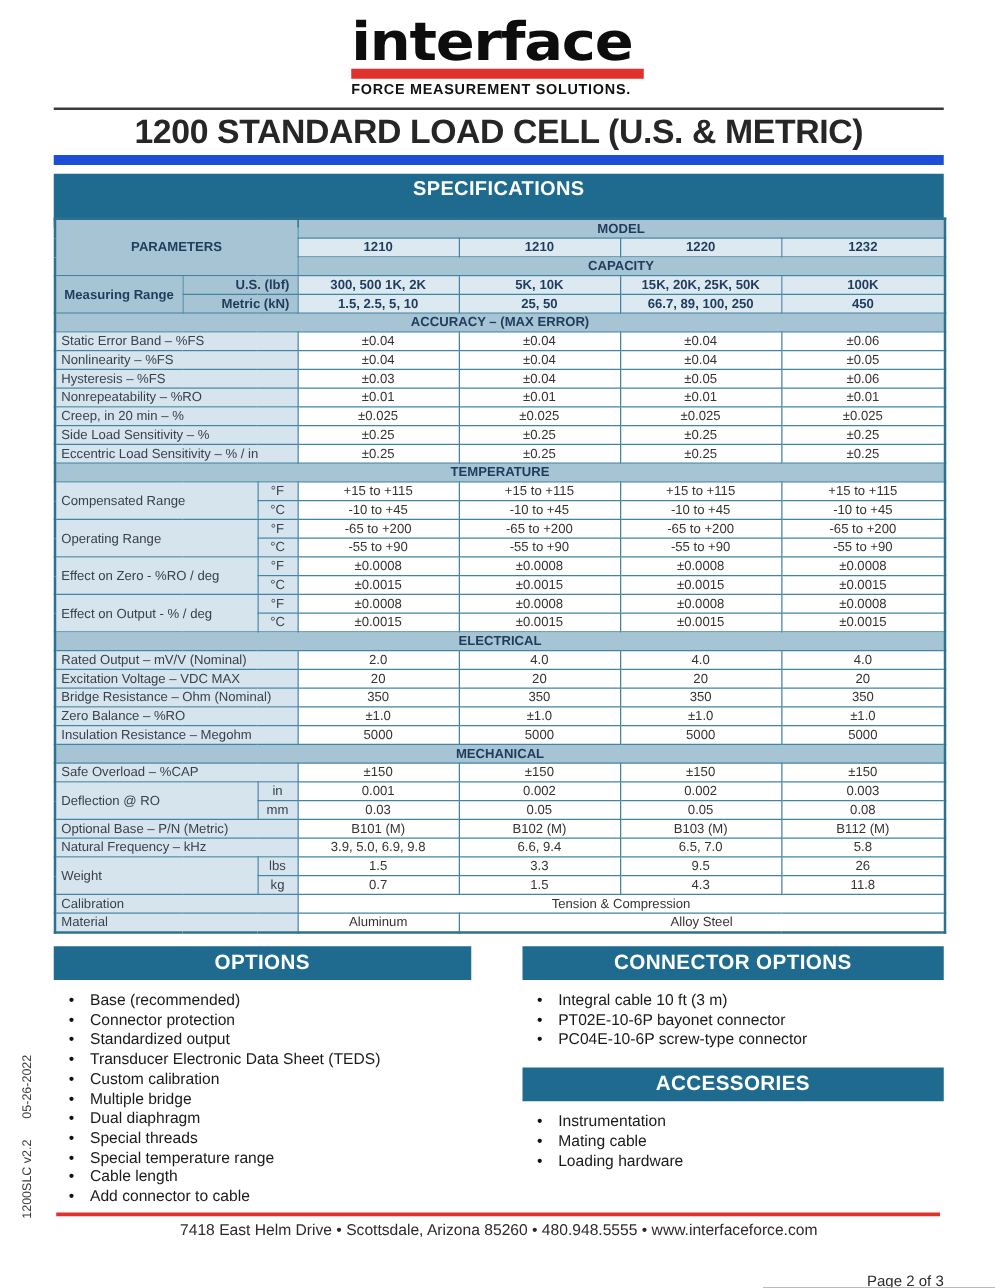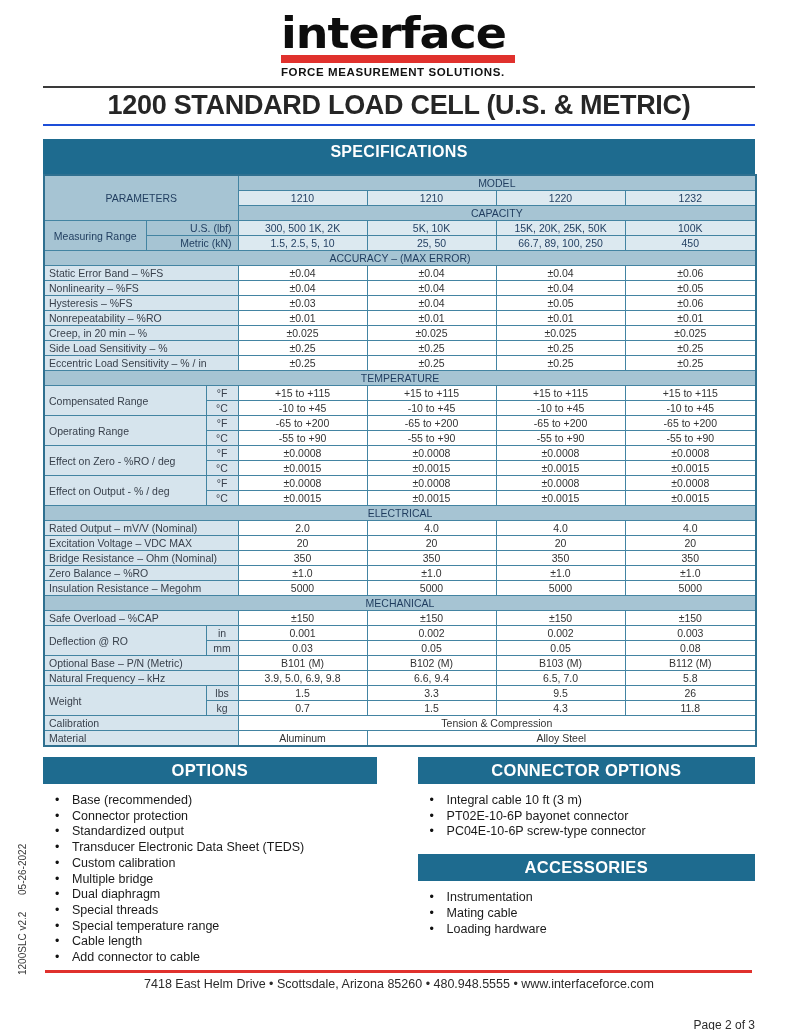--- a/index.html
+++ b/index.html
@@ -7,34 +7,34 @@
         font-family:"Liberation Sans",sans-serif;color:#222;}
 
   
   .logo{position:absolute;top:12px;left:50%;transform:translateX(-50%);width:234px;}
   .logo-word{font-weight:900;font-size:46px;line-height:42px;letter-spacing:-1px;color:#0d0d0d;
              transform:scaleY(.92);font-family:"DejaVu Sans",sans-serif;}
   .logo-bar{height:8px;background:#e0312d;margin-top:1px;}
   .logo-tag{margin-top:3px;font-size:11.5px;font-weight:bold;letter-spacing:.6px;color:#111;white-space:nowrap;}
 
   .title-block{position:absolute;top:86px;left:43px;width:712px;border-top:2px solid #3a3a3a;
-               border-bottom:2px solid #1d4ed8;padding:2px 0 3px 0;}
+               border-bottom:8px solid #1d4ed8;padding:2px 0 3px 0;}
   .title-block h1{margin:0;text-align:center;font-size:27px;font-weight:800;letter-spacing:-.3px;color:#262626;}
 
   
   .banner{background:#1e6b8f;color:#fff;font-weight:bold;text-align:center;}
   .specs-banner{position:absolute;top:139px;left:43px;width:712px;height:43px;line-height:25px;font-size:16px;letter-spacing:.3px;}
 
   
   table.spec{position:absolute;top:174px;left:43px;width:712px;border-collapse:collapse;table-layout:fixed;
              border:2px solid #2f7090;font-size:10.5px;}
   table.spec td{border:1px solid #4384a2;padding:1px 4px;line-height:12px;height:12px;overflow:hidden;white-space:nowrap;}
-  td.hdr{background:#a6c4d3;color:#1f3c5e;font-weight:normal;text-align:center;}
+  td.hdr{background:#a6c4d3;color:#1f3c5e;font-weight:bold;text-align:center;}
   td.hdr.unit2{text-align:right;padding-right:6px;}
-  td.modelval,td.capval{background:#dce9f0;color:#1f3c5e;font-weight:normal;text-align:center;}
+  td.modelval,td.capval{background:#dce9f0;color:#1f3c5e;font-weight:bold;text-align:center;}
   td.label{background:#d6e4ed;color:#39414c;text-align:left;}
   td.label.unit{text-align:center;}
   td.val{background:#ffffff;color:#333;text-align:center;}
 
   
   .columns{position:absolute;top:757px;left:43px;width:712px;display:flex;gap:41px;justify-content:space-between;}
   .col-left{width:342px;}
   .col-right{width:346px;}
   .col-banner{height:27px;line-height:27px;font-size:16.5px;letter-spacing:.3px;}
   ul.bullets{margin:9px 0 0 0;padding:0;list-style:none;}

